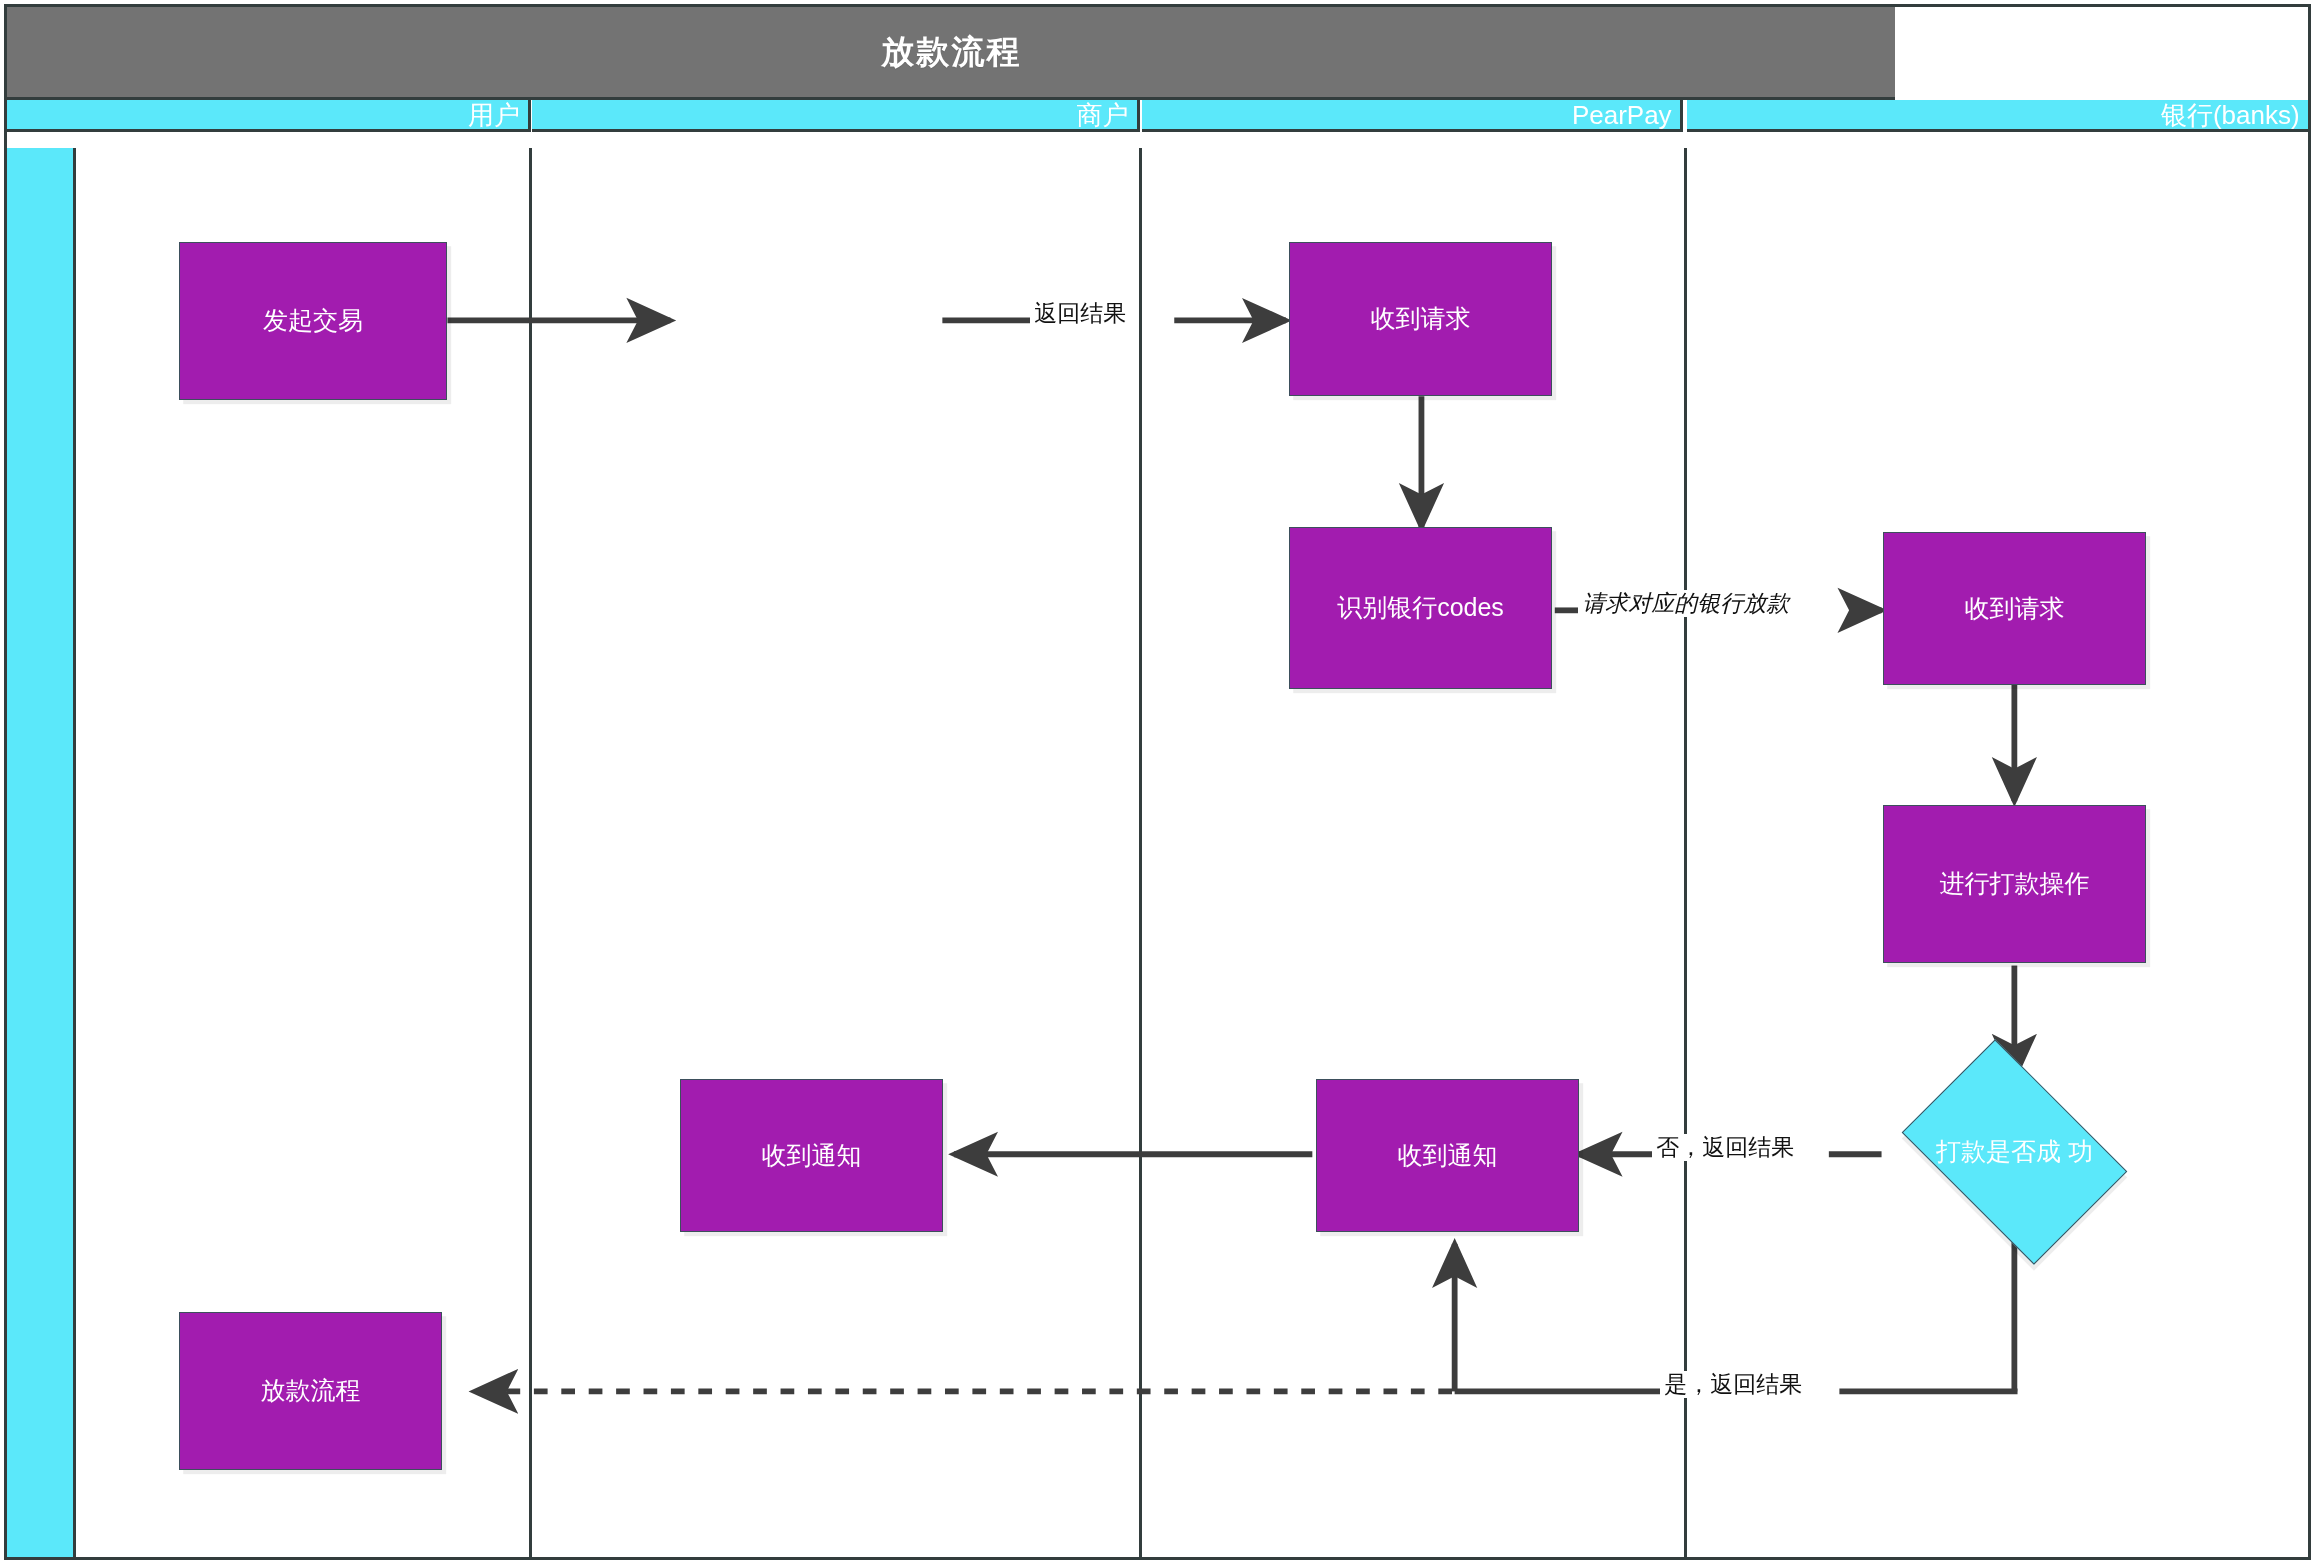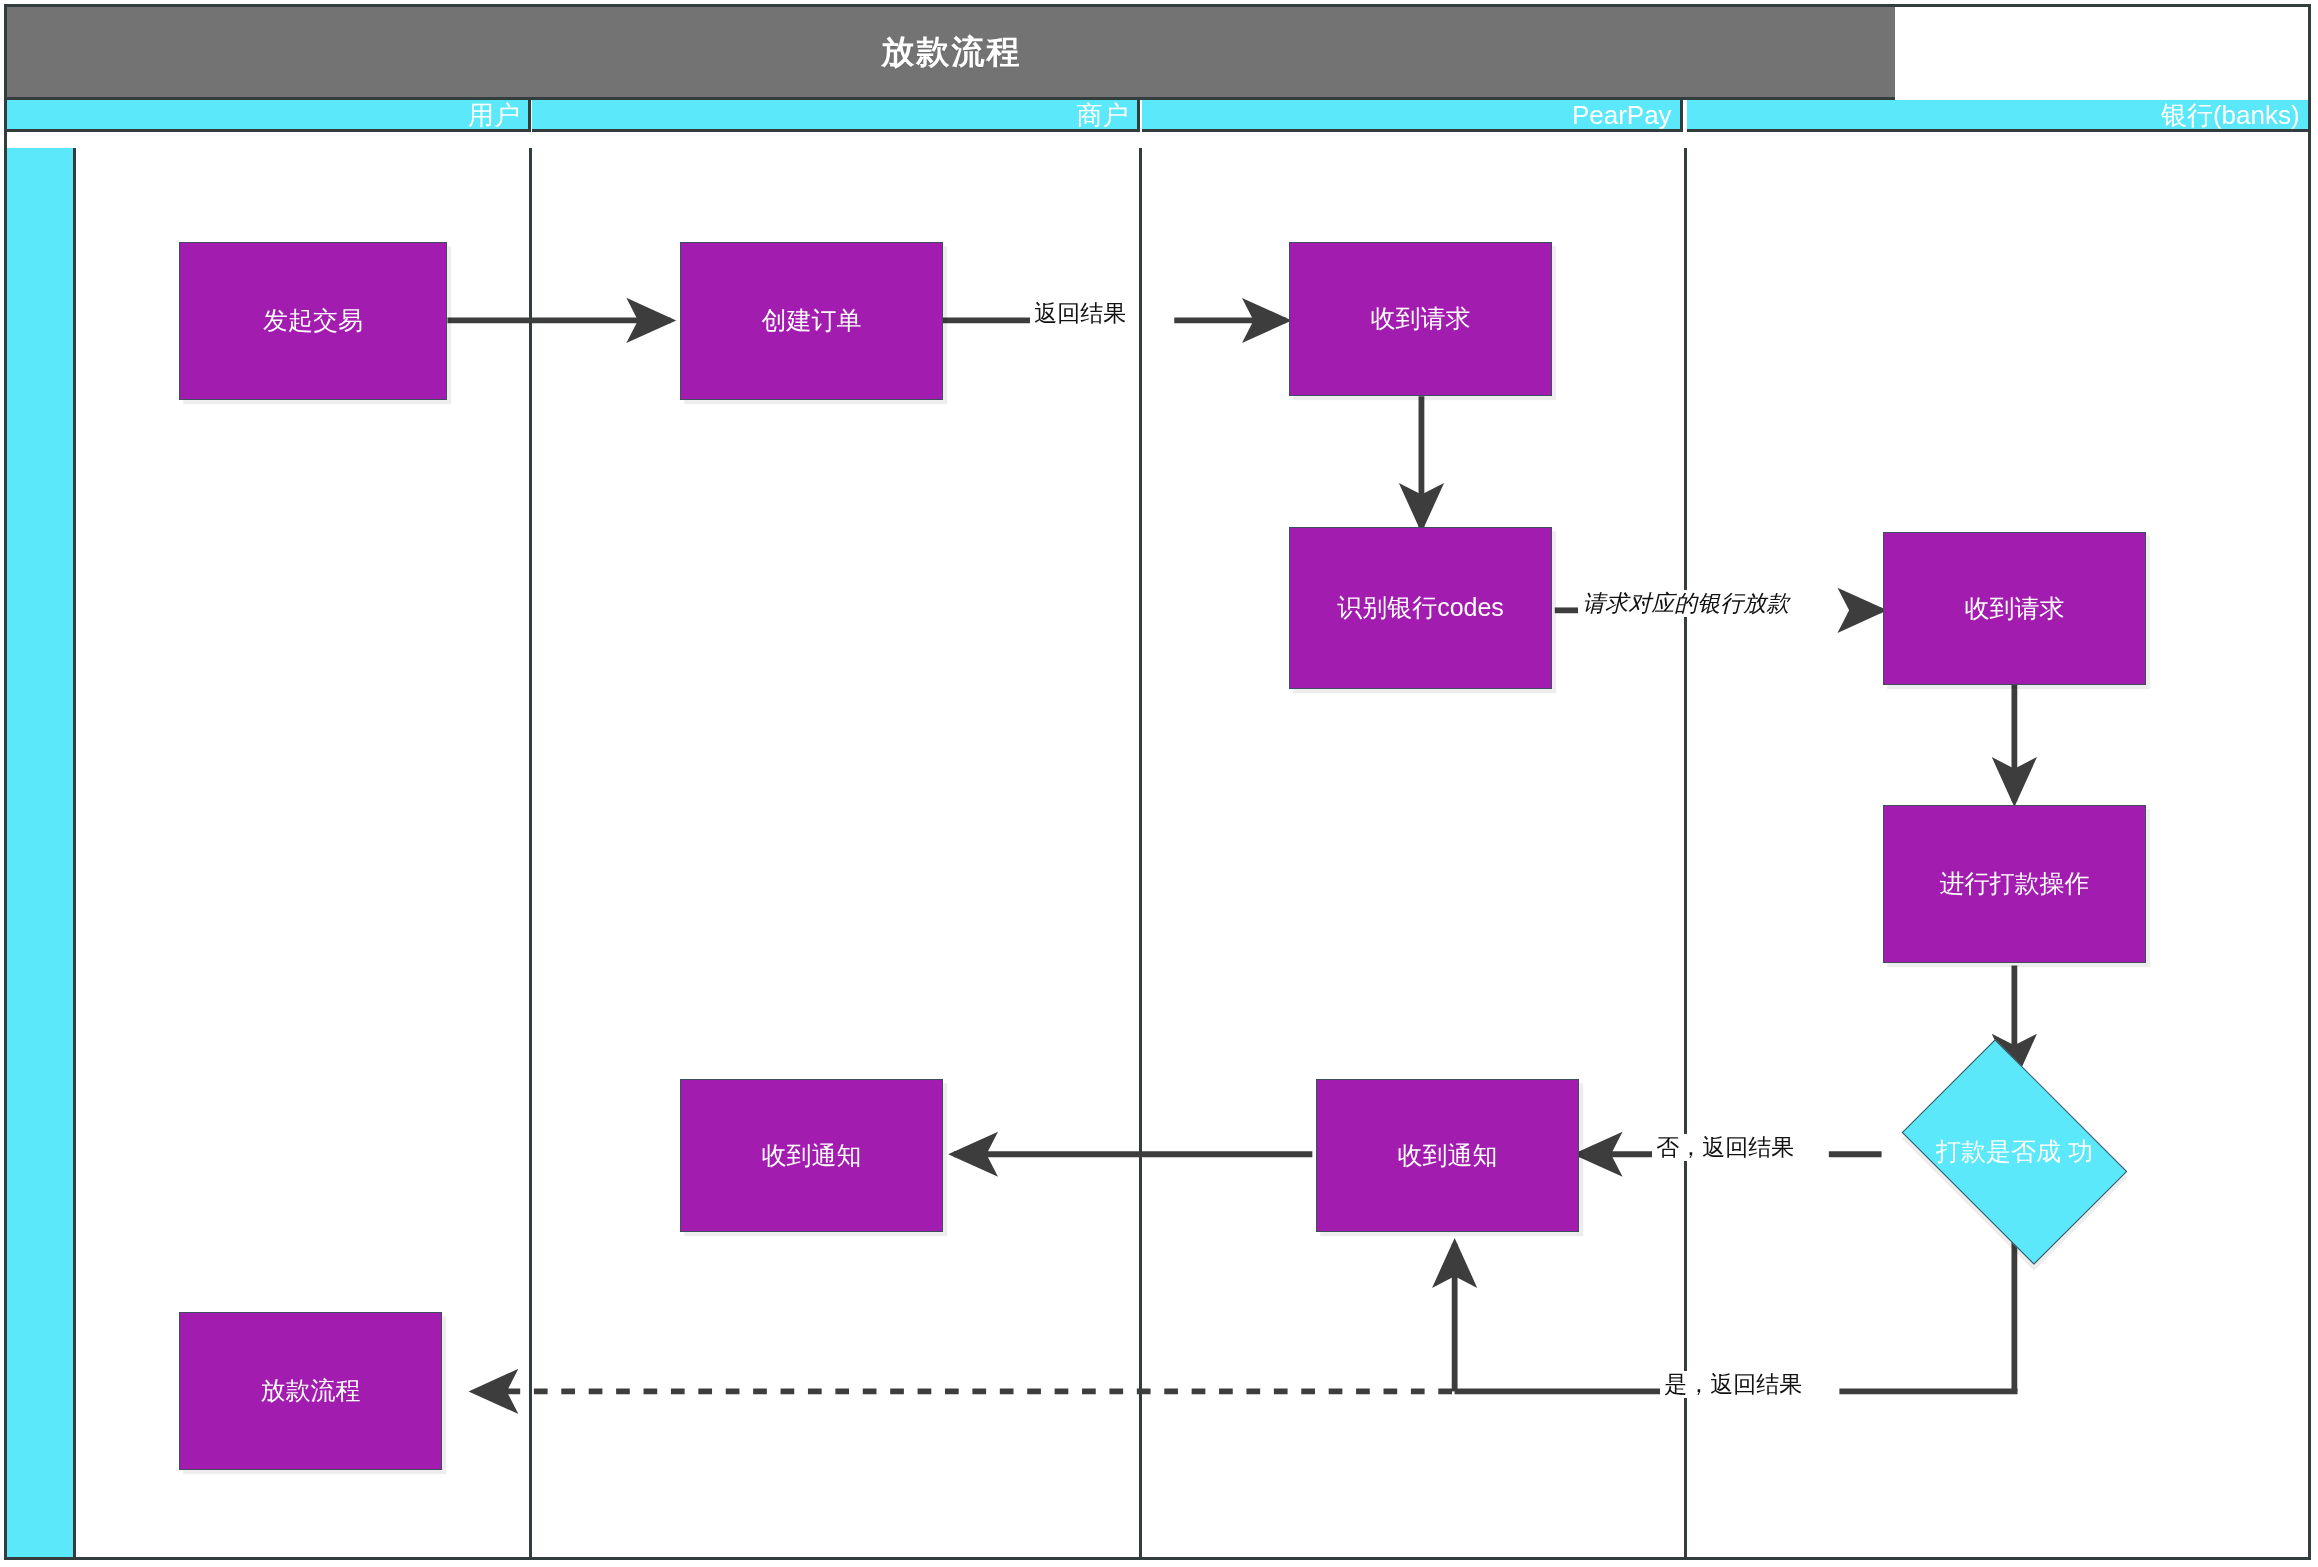--- a/index.html
+++ b/index.html
@@ -182,23 +182,20 @@
       <path d="M2760,2440 L2760,2360" marker-end="url(#ah)"></path>
 
       <path d="M2755,2640 L900,2640" stroke-dasharray="26 26" marker-end="url(#ah)"></path>
     </g>
   </svg>
 
   <div class="node" style="left:179px;top:242px;width:268px;height:158px;">
     <span>发起交易</span>
   </div>
 
-  <div class="node" style="left:680px;top:242px;width:263px;height:158px;">
-    <span>创建订单</span>
-  </div>
 
   <div class="node" style="left:1289px;top:242px;width:263px;height:154px;">
     <span>收到请求</span>
   </div>
 
   <div class="node" style="left:1289px;top:527px;width:263px;height:162px;flex-direction:row;">
     <span>识别银行</span>
     <span>codes</span>
   </div>
 

